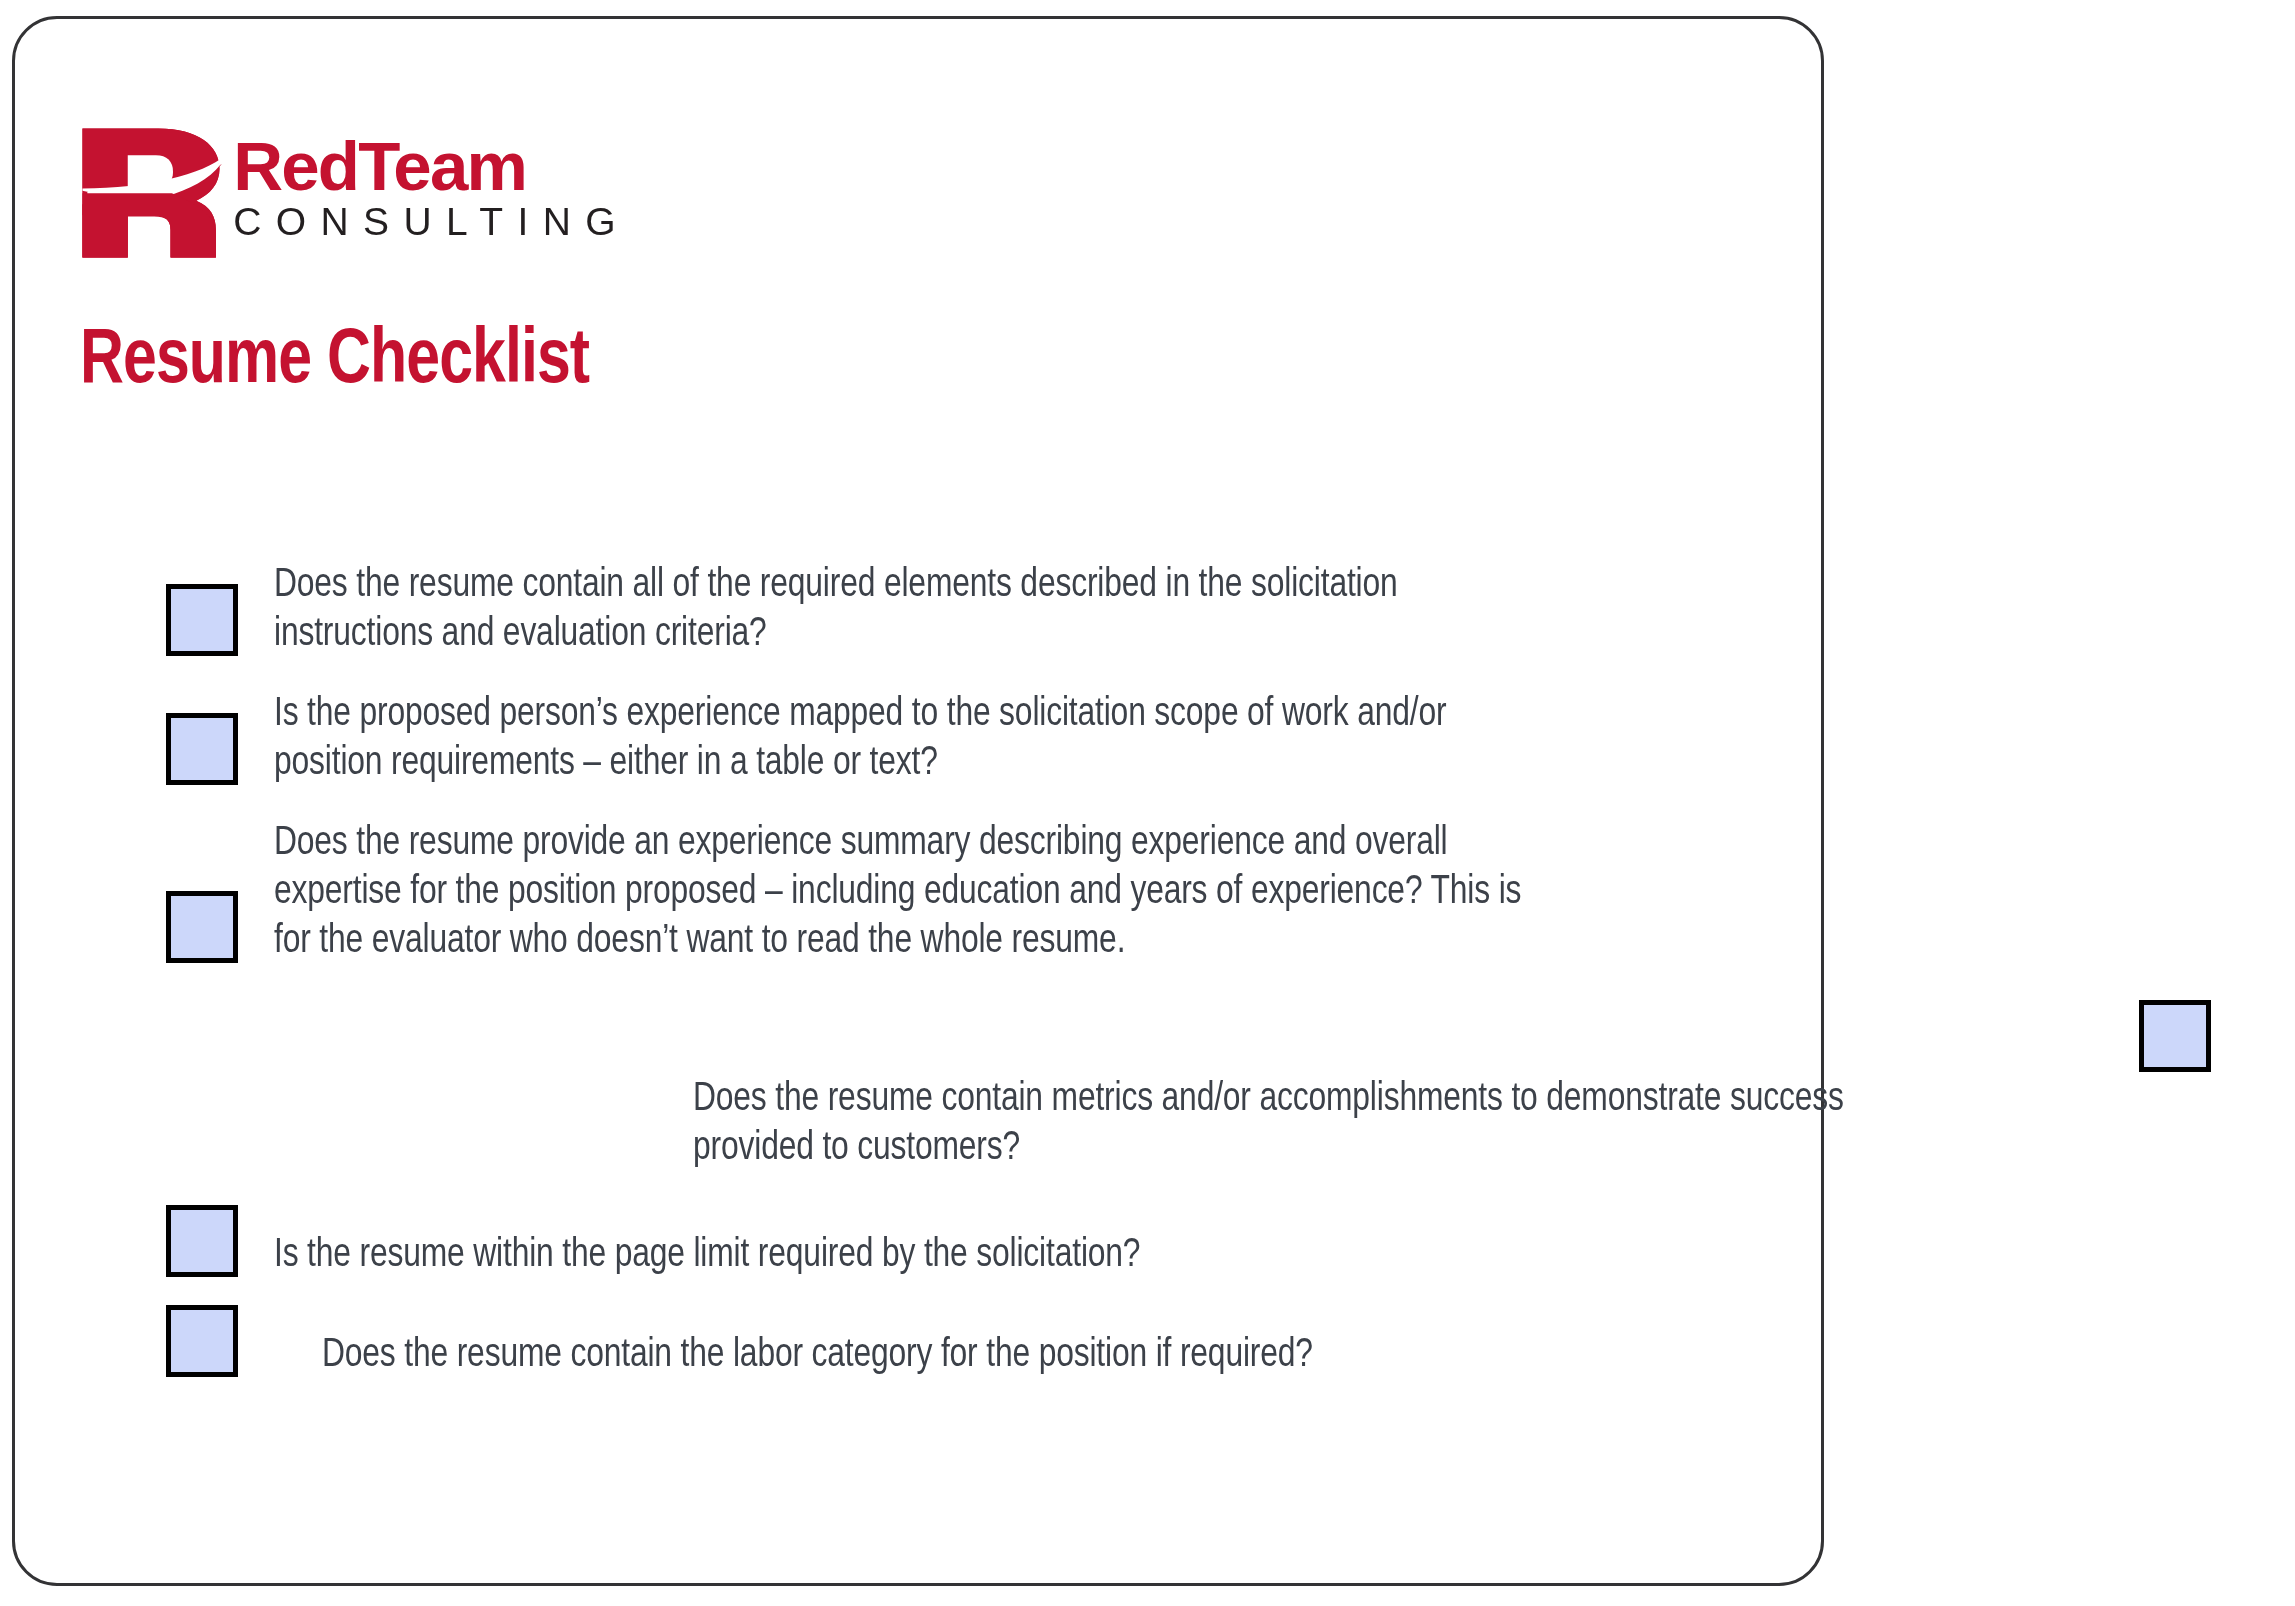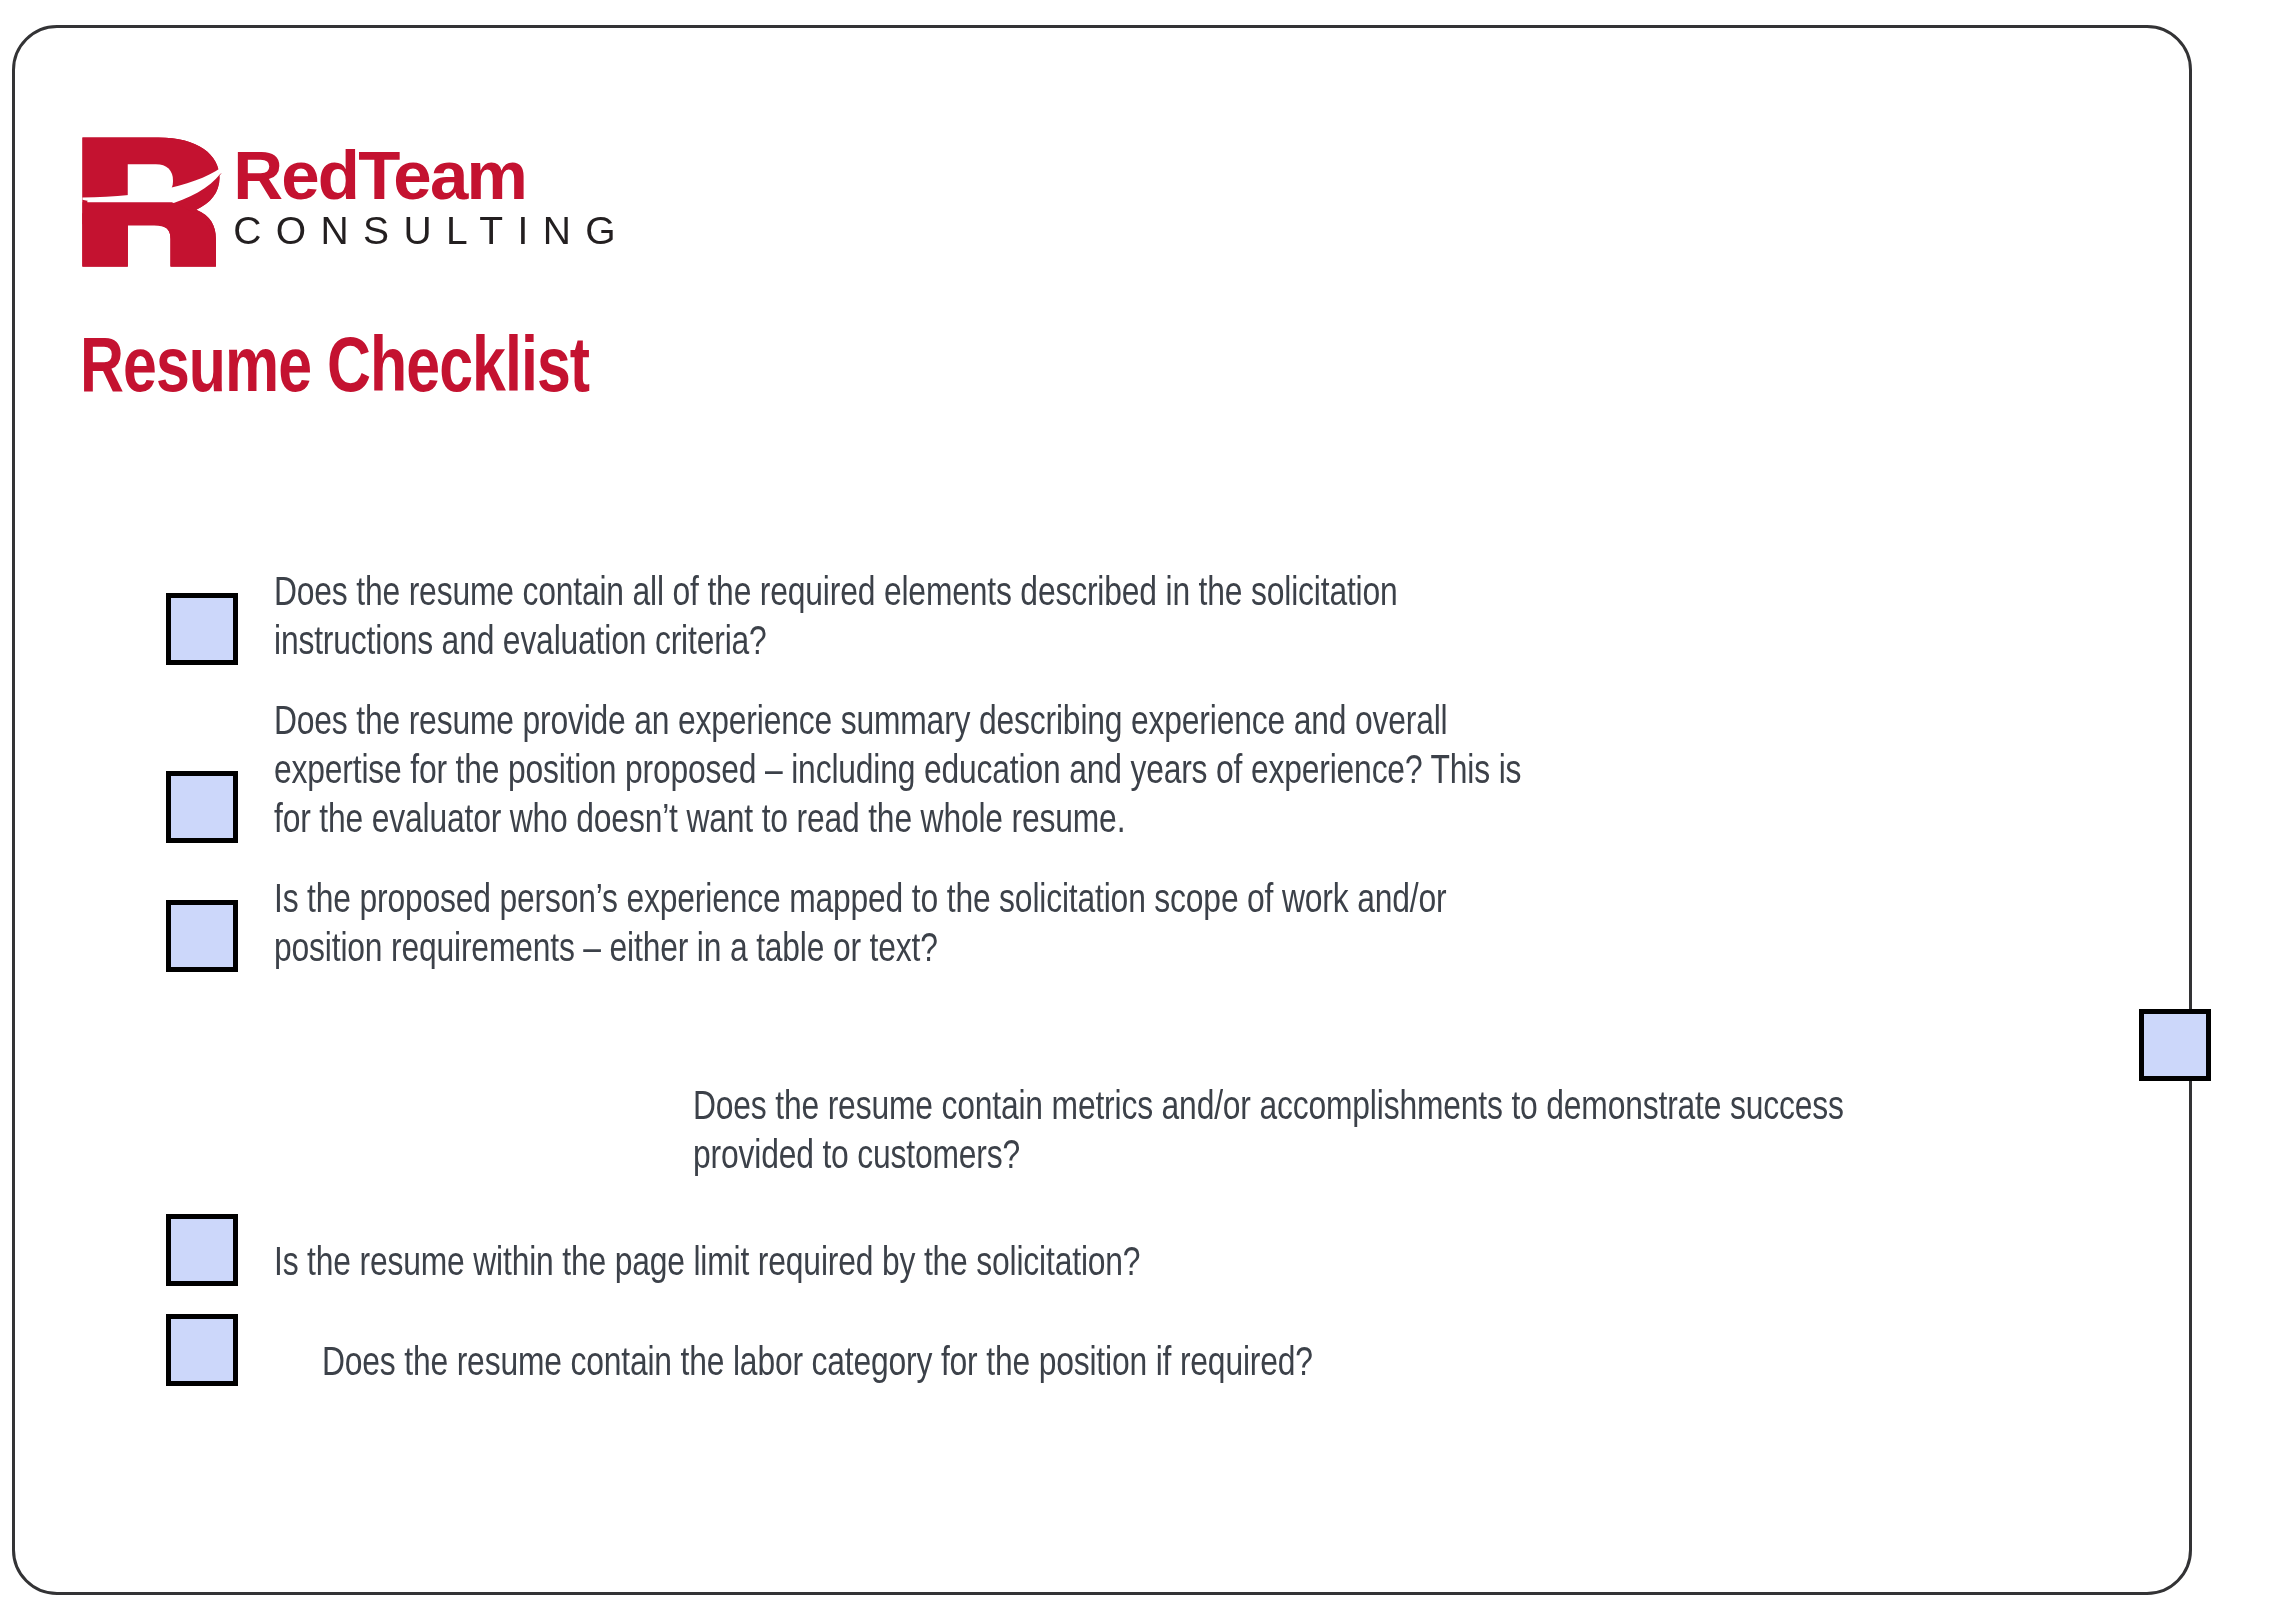--- a/index.html
+++ b/index.html
@@ -20,22 +20,22 @@
     height: 1607px;
     background: #ffffff;
     box-sizing: border-box;
     overflow: hidden;
   }
 
   
   .card-frame {
     position: absolute;
     left: 12.2px;
-    top: 25px;
-    width: 2180px;
+    top: 16px;
+    width: 1812px;
     height: 1570px;
     border: 3.7px solid #333335;
     border-radius: 45px;
     box-sizing: border-box;
     background: #ffffff;
   }
 
   
   .logo {
     position: absolute;
@@ -184,28 +184,28 @@
     <div class="page-title">Resume Checklist</div>
 
     <div class="checklist">
 
       <div class="check-item" data-idx="0">
         <div class="checkbox"></div>
         <div class="check-label">Does the resume contain all of the required elements described in the solicitation instructions and evaluation criteria?</div>
       </div>
 
 
+      <div class="check-item" data-idx="3">
+        <div class="checkbox"></div>
+        <div class="check-label">Is the proposed person’s experience mapped to the solicitation scope of work and/or position requirements – either in a table or text?</div>
+      </div>
+
       <div class="check-item" data-idx="2">
         <div class="checkbox"></div>
         <div class="check-label">Does the resume provide an experience summary describing experience and overall expertise for the position proposed – including education and years of experience? This is for the evaluator who doesn’t want to read the whole resume.</div>
-      </div>
-
-      <div class="check-item" data-idx="3">
-        <div class="checkbox"></div>
-        <div class="check-label">Is the proposed person’s experience mapped to the solicitation scope of work and/or position requirements – either in a table or text?</div>
       </div>
 
       <div class="check-item" data-idx="4">
         <div class="checkbox"></div>
         <div class="check-label">Does the resume contain metrics and/or accomplishments to demonstrate success provided to customers?</div>
       </div>
 
       <div class="check-item" data-idx="5">
         <div class="checkbox"></div>
         <div class="check-label">Is the resume within the page limit required by the solicitation?</div>

